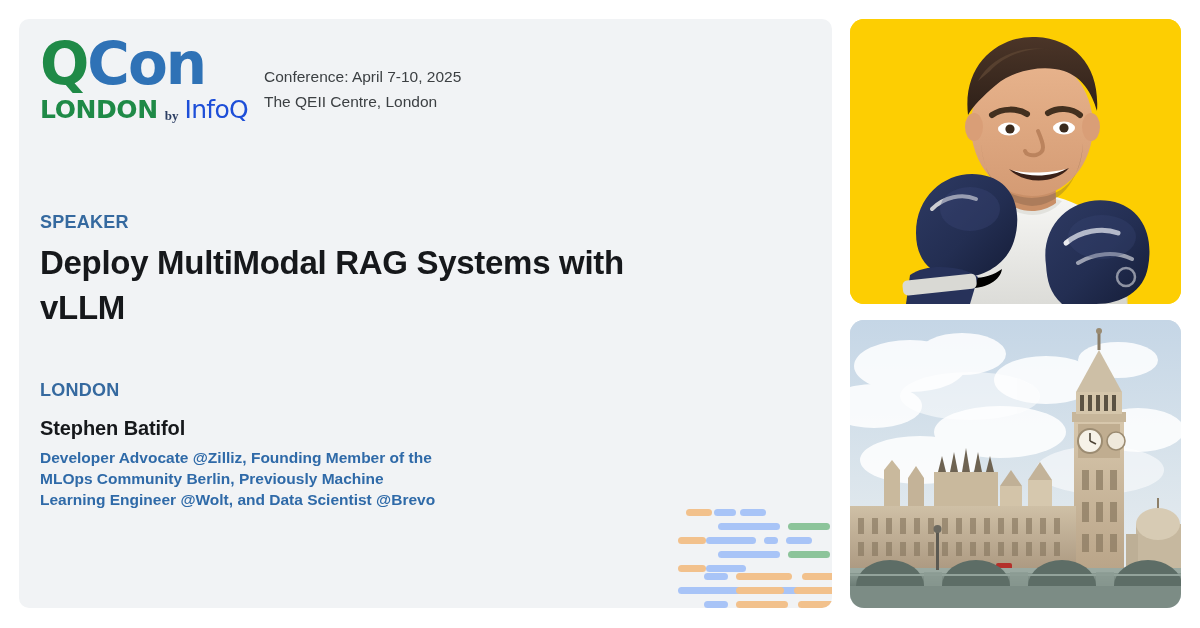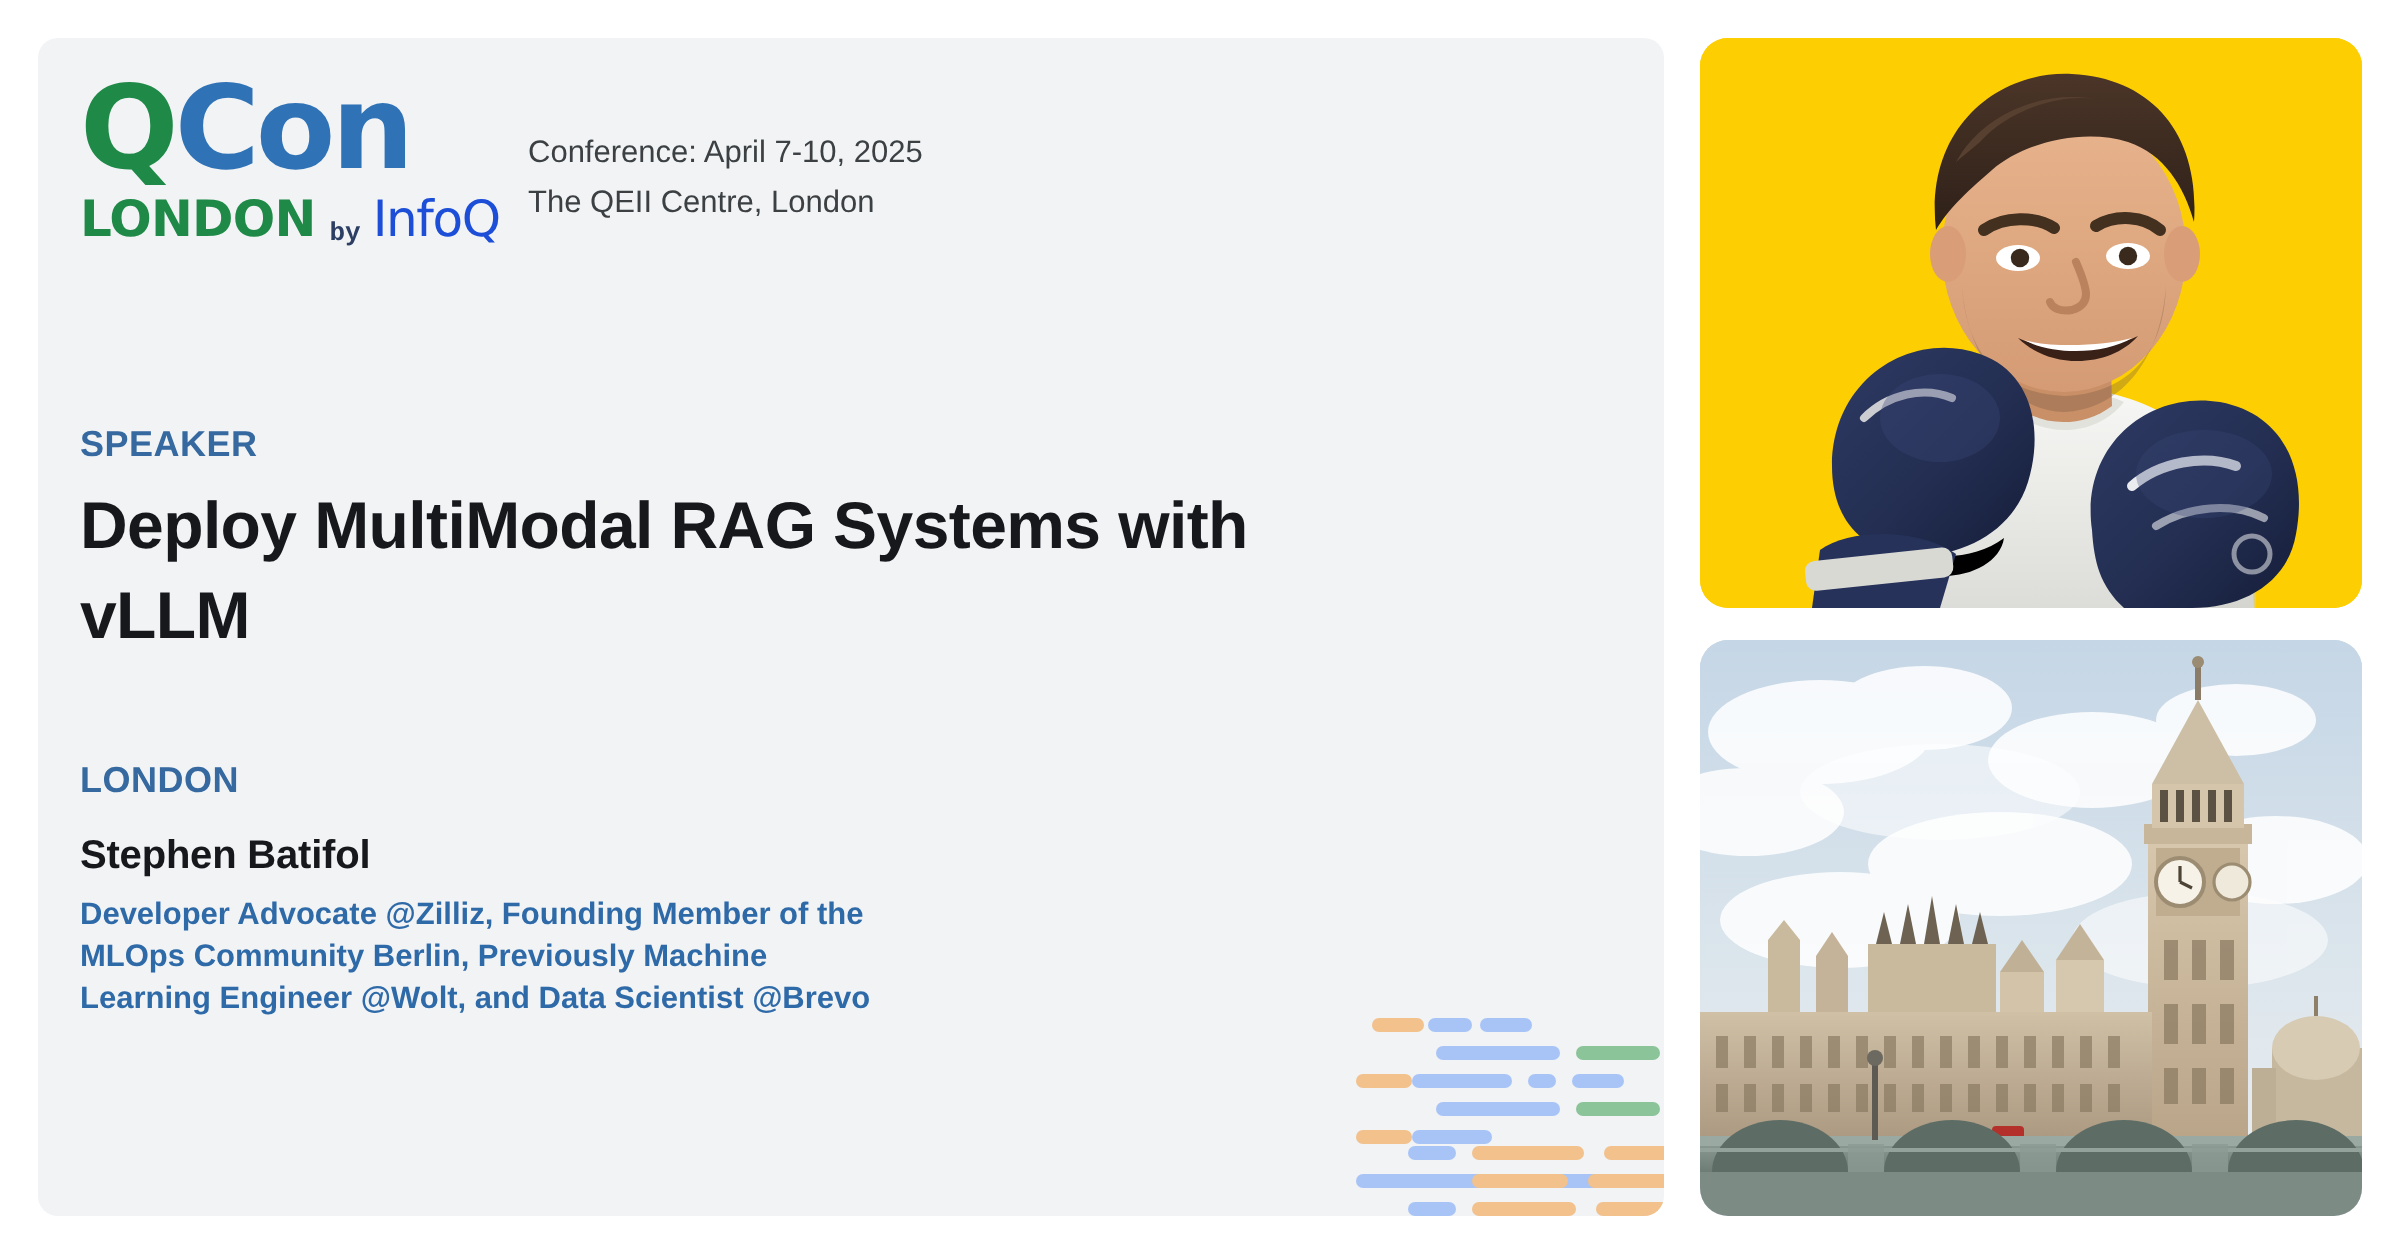--- a/index.html
+++ b/index.html
@@ -62,21 +62,21 @@
     white-space: nowrap;
   }
   .logo-london {
     font-family: "DejaVu Sans", sans-serif;
     font-size: 25px;
     font-weight: bold;
     letter-spacing: -0.4px;
     color: #1f8a47;
   }
   .logo-by {
-    font-family: Liberation Mono, monospace;
+    font-family: Liberation Serif, serif;
     font-size: 13px;
     font-weight: bold;
     color: #2c3e63;
     margin: 0 6px 0 7px;
   }
   .logo-infoq {
     font-family: "DejaVu Sans", sans-serif;
     font-size: 25px;
     font-weight: normal;
     letter-spacing: -0.7px;

